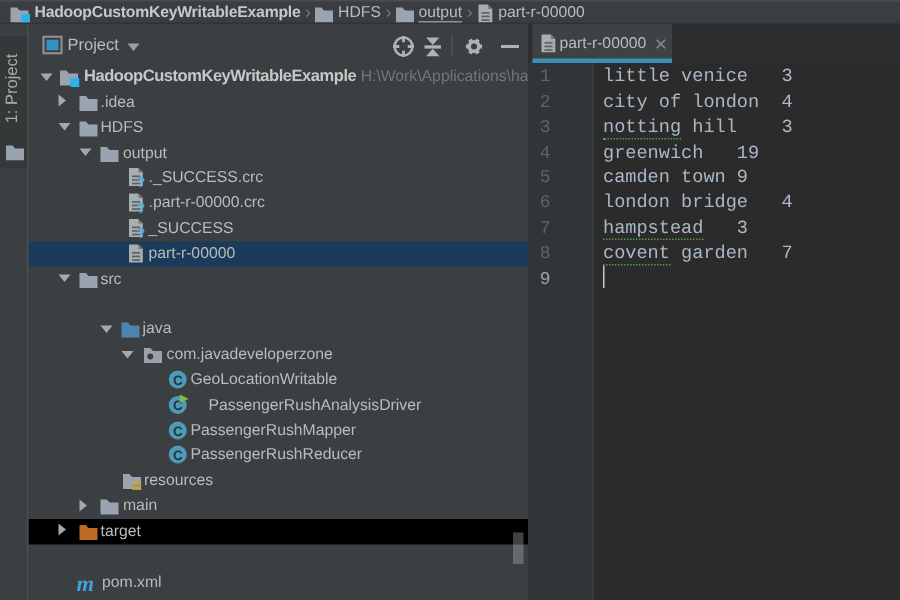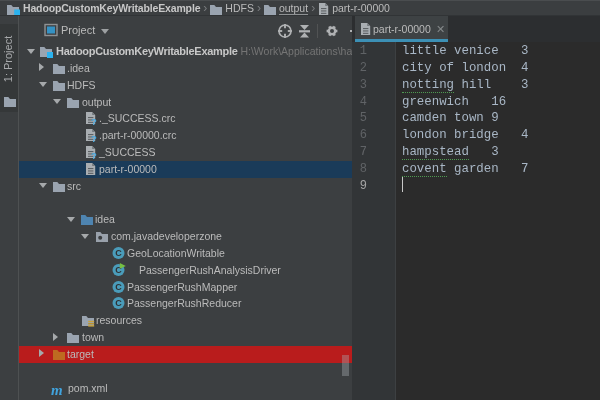--- a/index.html
+++ b/index.html
@@ -17,28 +17,28 @@
 
 #stripe { position:absolute; left:0; top:16px; width:19px; height:384px; background:#3c3f41;
   border-right:1px solid #4e5152; }
 #stripebtn { position:absolute; left:0; top:8px; width:18px; height:88px; background:#353839; }
 #stripetext { position:absolute; left:-31px; top:36px; width:80px; height:14px;
   color:#a8aaac; font-size:11px; white-space:nowrap; text-align:center;
   transform:rotate(-90deg); transform-origin:50% 50%; }
 
 
 #panel { position:absolute; left:19px; top:16px; width:333px; height:384px; background:#3c3f41; overflow:hidden; }
-#phead { position:absolute; left:16px; top:0; width:333px; height:27px;text-align:right; }
+#phead { position:absolute; left:0; top:0; width:333px; height:27px;text-align:right; }
 #phead .t { position:absolute; left:26px; top:8px; color:#bbbbbb; font-size:11px; }
 .ddown { position:absolute; left:66px; top:13px; width:0; height:0;
   border-left:4.5px solid transparent; border-right:4.5px solid transparent; border-top:5px solid #9da0a2; }
 
 .trow { position:absolute; left:0; width:333px; height:17px; white-space:nowrap; overflow:hidden; }
 .trow.sel { background:#1a3b59; }
-.trow.tgt { background:#b91c1c;text-decoration:underline; }
+.trow.tgt { background:#000000;text-decoration:underline; }
 .trow .ic { position:absolute; top:1px; }
 .trow .lb { position:absolute; top:2px; color:#bbbbbb; font-size:10.5px; }
 .trow .lb b { color:#c8c8c8; font-weight:bold; font-size:11px; letter-spacing:-0.3px; }
 .pth { color:#757575; }
 .ad { position:absolute; top:5.5px; width:0; height:0;
   border-left:4.5px solid transparent; border-right:4.5px solid transparent; border-top:5.5px solid #a6a9ab; }
 .ar { position:absolute; top:3.5px; width:0; height:0;
   border-top:4.5px solid transparent; border-bottom:4.5px solid transparent; border-left:5.5px solid #a6a9ab; }
 
 #pscroll { position:absolute; left:323px; top:339px; width:7px; height:21px; background:rgba(169,174,178,0.38); }
@@ -257,21 +257,21 @@
       </span>
       <span class="lb" style="left:48px">src</span>
     </div>
 <div class="trow " style="top:195.3px">
       <span class="ad" style="left:48px"></span>
       <span class="ic" style="left:61px">
         <svg width="14" height="14" viewBox="0 0 14 14" style="">
           <path d="M1 3 h4.3 l1.7 2 H13 v8 H1 z" fill="#4e84b0"></path>
         </svg>
       </span>
-      <span class="lb" style="left:76px">idea</span>
+      <span class="lb" style="left:76px">java</span>
     </div>
 <div class="trow " style="top:212.1px">
       <span class="ad" style="left:62px"></span>
       <span class="ic" style="left:76px">
         <svg width="14" height="14" viewBox="0 0 14 14" style="">
           <path d="M1 3 h4.3 l1.7 2 H13 v8 H1 z" fill="#99a1ab"></path>
           <circle cx="5.2" cy="8.7" r="2" fill="#3b3e40"></circle>
         </svg>
       </span>
       <span class="lb" style="left:92px">com.javadeveloperzone</span>
@@ -324,21 +324,21 @@
       </span>
       <span class="lb" style="left:77px">resources</span>
     </div>
 <div class="trow " style="top:313.1px">
       <span class="ar" style="left:34px"></span>
       <span class="ic" style="left:47px">
         <svg width="14" height="14" viewBox="0 0 14 14" style="">
           <path d="M1 3 h4.3 l1.7 2 H13 v8 H1 z" fill="#9aa4b0"></path>
         </svg>
       </span>
-      <span class="lb" style="left:63px">town</span>
+      <span class="lb" style="left:63px">main</span>
     </div>
 <div class="trow tgt" style="top:329.9px">
       <span class="ar" style="left:20px"></span>
       <span class="ic" style="left:33px">
         <svg width="14" height="14" viewBox="0 0 14 14" style="">
           <path d="M1 3 h4.3 l1.7 2 H13 v8 H1 z" fill="#be6a21"></path>
         </svg>
       </span>
       <span class="lb" style="left:48px">target</span>
     </div>
@@ -373,20 +373,20 @@
 <div class="ln" style="top:69.36px">5</div>
 <div class="ln" style="top:86.20px">6</div>
 <div class="ln" style="top:103.04px">7</div>
 <div class="ln" style="top:119.88px">8</div>
 <div class="ln cur" style="top:136.72px">9</div>
   </div>
   <div id="code">
 <div class="cl" style="top:2.00px">little venice   3</div>
 <div class="cl" style="top:18.84px">city of london  4</div>
 <div class="cl" style="top:35.68px"><span class="sq">notting</span> hill    3</div>
-<div class="cl" style="top:52.52px">greenwich   16</div>
+<div class="cl" style="top:52.52px">greenwich   19</div>
 <div class="cl" style="top:69.36px">camden town 9</div>
 <div class="cl" style="top:86.20px">london bridge   4</div>
 <div class="cl" style="top:103.04px"><span class="sq">hampstead</span>   3</div>
 <div class="cl" style="top:119.88px"><span class="sq">covent</span> garden   7</div>
   </div>
   <div id="caret"></div>
 </div>
 
 </body></html>

